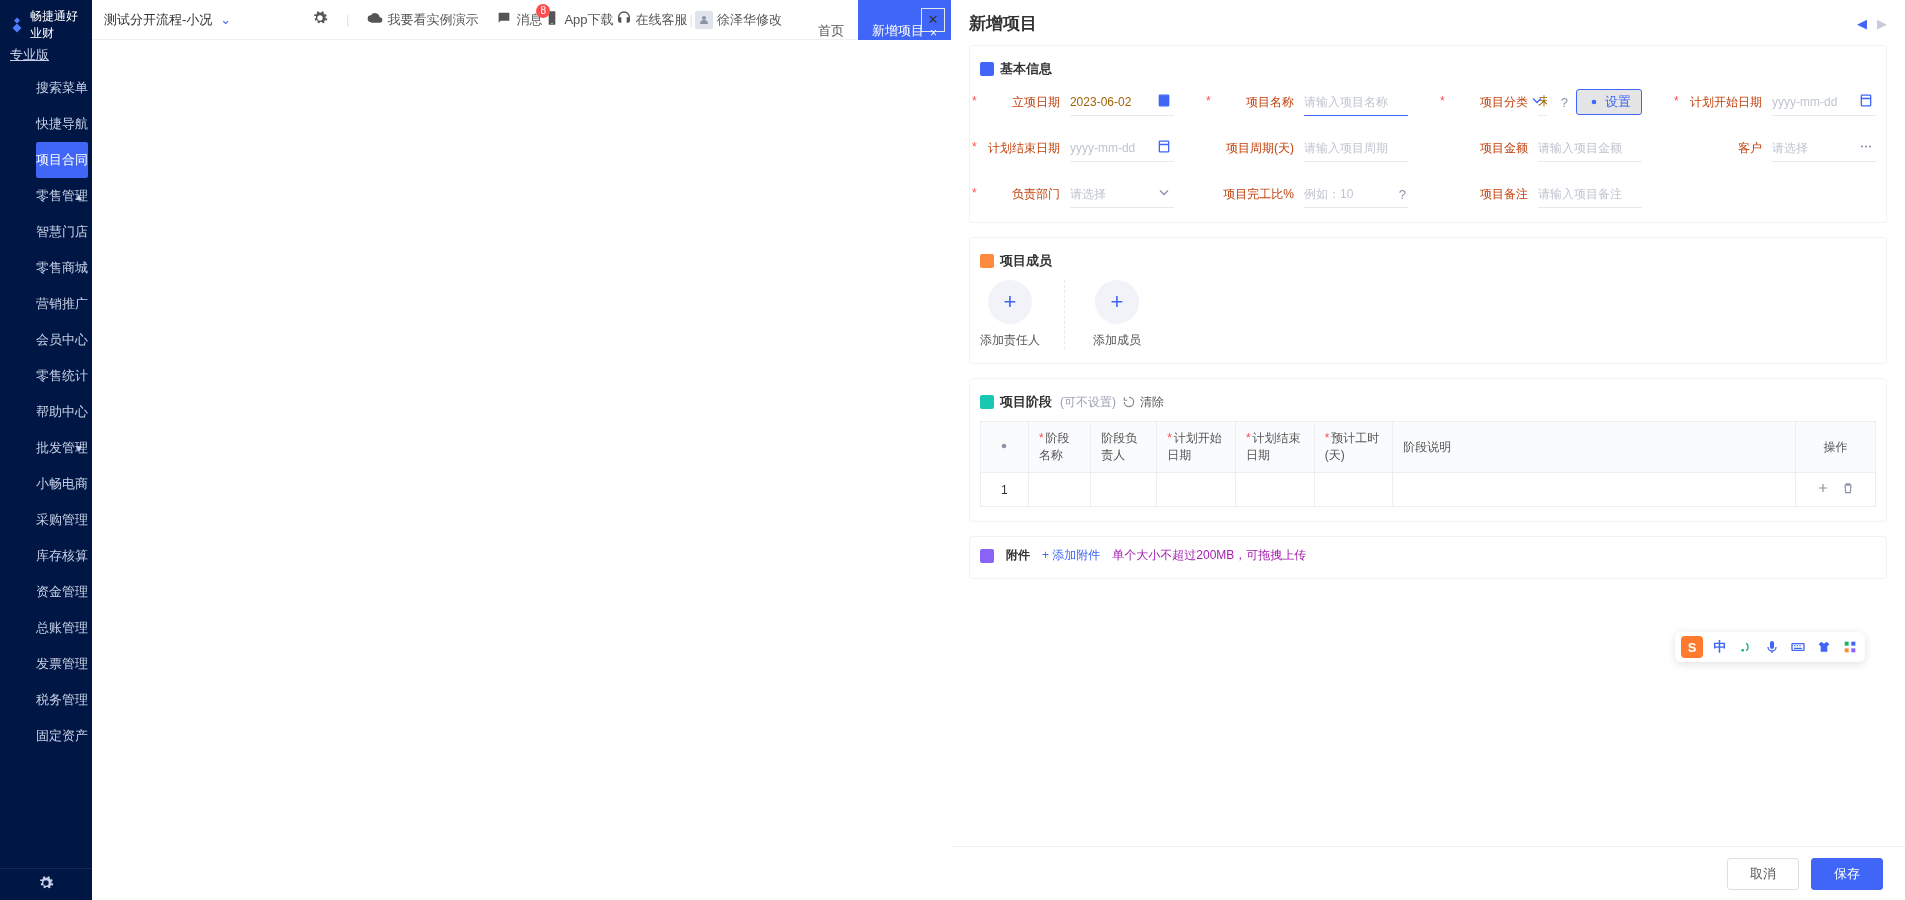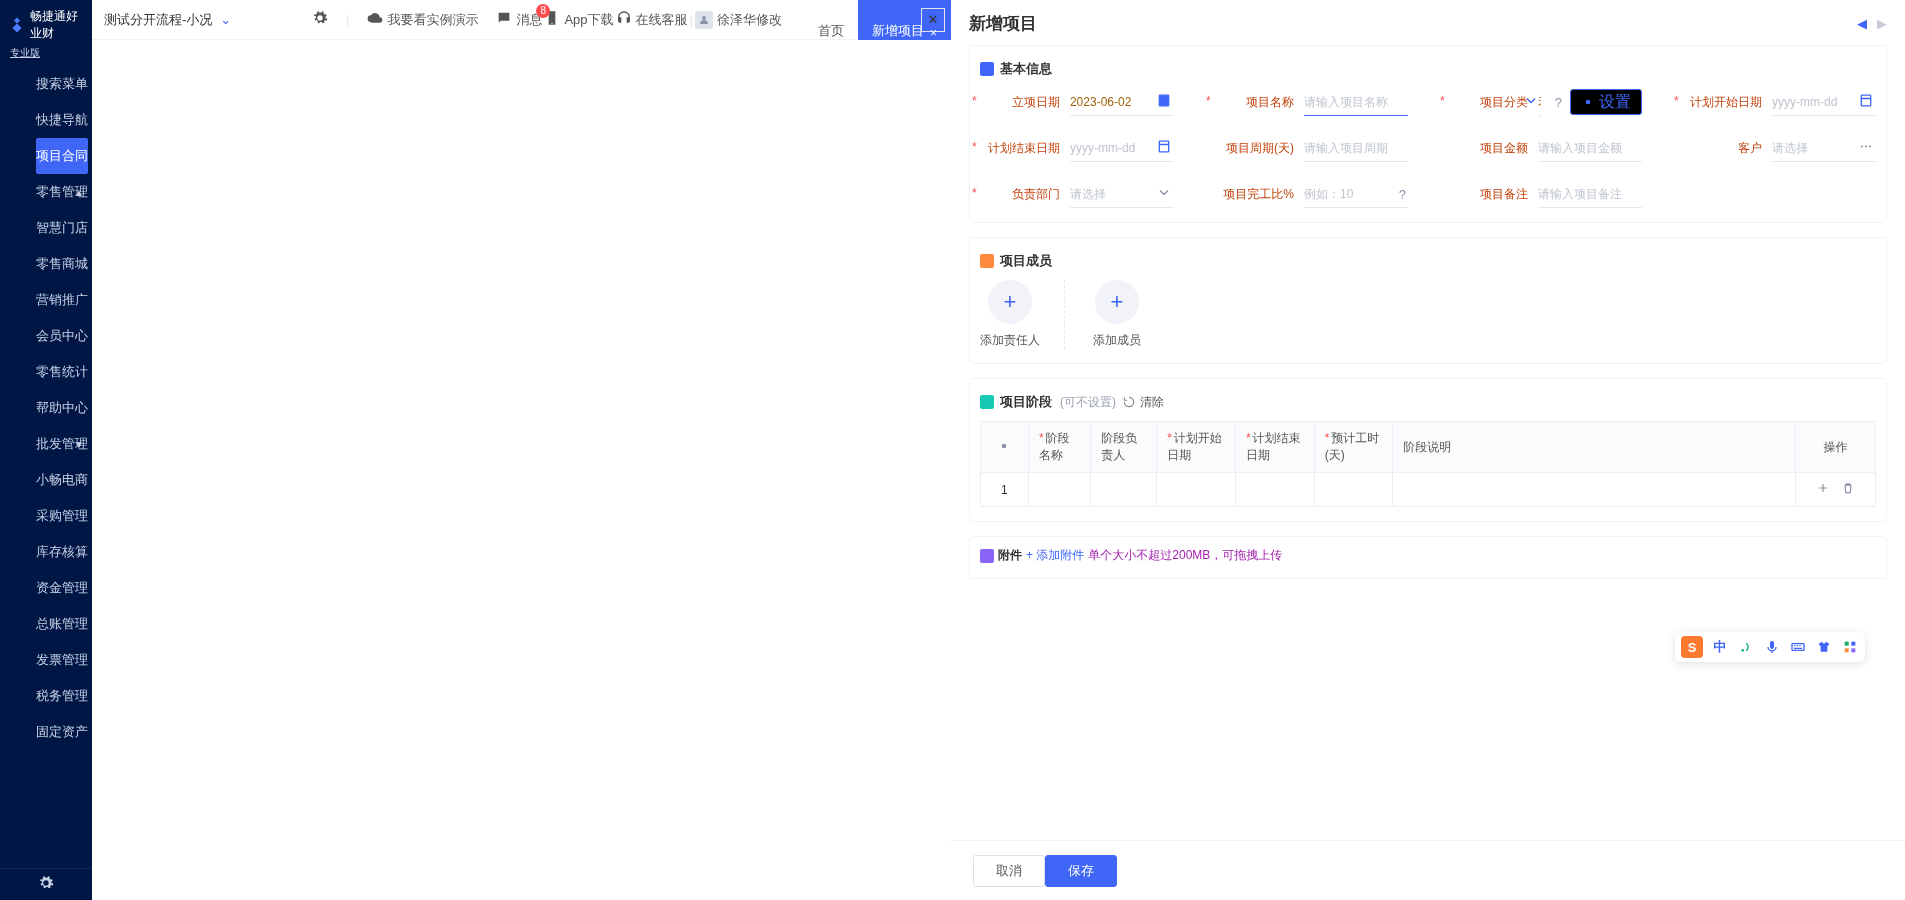--- a/index.html
+++ b/index.html
@@ -4,21 +4,21 @@
 <style>
 * { box-sizing: border-box; margin: 0; padding: 0; }
 html, body { width: 100%; height: 100%; font-family: "Microsoft YaHei", "PingFang SC", sans-serif; font-size: 13px; color: #333; background: #fff; overflow: hidden; }
 body { display: flex; }
 
 
 .sidebar { width: 92px; background: #001745; color: #c7d0e6; display: flex; flex-direction: column; align-items: stretch; user-select: none; position: relative; }
 .brand { display: flex; align-items: center; gap: 4px; padding: 8px 6px 4px 8px; font-size: 12px; color: #fff; }
 .brand .logo { width: 18px; height: 18px; display: flex; align-items: center; justify-content: center; }
 .brand .logo svg { width: 18px; height: 18px; }
-.brand-sub { font-size: 10px; padding: 0 0 6px 10px; color: #c7d0e6; text-decoration: underline; }
+.brand-sub { font-size: 13px; padding: 0 0 6px 10px; color: #c7d0e6; text-decoration: underline; }
 .side-items { flex: 1; overflow-y: auto; padding-left: 32px; }
 .side-item { height: 36px; display: flex; align-items: center; justify-content: center; font-size: 13px; cursor: pointer; position: relative; }
 .side-item.active { background: #3F66F6; color: #fff; border-radius: 2px; margin: 0 4px; }
 .side-item .caret { position: absolute; right: 8px; font-size: 10px; }
 .side-config { height: 32px; display: flex; justify-content: center; align-items: center; border-top: 1px solid rgba(255,255,255,.08); }
 .side-config svg { width: 16px; height: 16px; fill: #c7d0e6; }
 
 
 .main { flex: 1; display: flex; flex-direction: row; min-width: 0; }
 
@@ -68,21 +68,21 @@
 .field .label { width: 80px; text-align: right; color: #c2410c; font-size: 12px; margin-right: 10px; position: relative; white-space: nowrap; }
 .field.req .label::before { content:"*"; color:#ff4d4f; position:absolute; left:-8px; }
 .field .control { flex:1; position: relative; }
 .field input, .field .select { width: 100%; height: 28px; border: none; border-bottom: 1px solid #e7e9ef; outline: none; font-size: 12px; background: transparent; color:#a16207; }
 .field.accent input { border-bottom-color: #3F66F6; }
 .field input::placeholder { color: #bfc4cf; }
 .field .suffix { position: absolute; right: 2px; top: 50%; transform: translateY(-50%); color:#8a94a6; cursor:pointer; }
 .field .suffix svg{width:16px;height:16px;fill:#3F66F6;}
 .field .suffix.grey svg{fill:#8a94a6;}
 .field .help { margin-left:6px; color:#8a94a6; }
-.setup-btn { height: 26px; padding: 0 10px; border: 1px solid #3F66F6; color: #3F66F6; background: #000000; border-radius: 3px; display:inline-flex;align-items:center;gap:4px; cursor:pointer; font-size:16px; }
+.setup-btn { height: 26px; padding: 0 10px; border: 1px solid #3F66F6; color: #3F66F6; background: #e5e5e5; border-radius: 3px; display:inline-flex;align-items:center;gap:4px; cursor:pointer; font-size:13px; }
 .setup-btn svg{width:14px;height:14px;fill:#3F66F6;}
 
 
 .members { display:flex; gap: 28px; }
 .member-slot { display:flex; flex-direction:column; align-items:center; gap:8px; padding-right:24px; border-right:1px dashed #e7e9ef; }
 .member-slot:last-child{border-right:none;}
 .add-circle { width: 44px; height: 44px; border-radius: 50%; background: #f1f3f8; display:flex; align-items:center; justify-content:center; color:#3F66F6; font-size:22px; cursor:pointer; }
 .member-slot .cap { font-size: 12px; color: #555; }
 
 
@@ -91,26 +91,26 @@
 .ptable thead th { background: #fafbfd; color:#555; font-weight:500; }
 .ptable thead th.req::before{content:"*"; color:#ff4d4f; margin-right:2px;}
 .ptable .rownum { width:48px; text-align:center; }
 .ptable .opcol { width:80px; text-align:center; }
 .ptable thead th.gear{ text-align:center; }
 .ptable thead th.gear svg{width:14px;height:14px;fill:#8a94a6;}
 .ptable .opcol-cell{ text-align:center; }
 .ptable .opcol-cell svg{ width:14px;height:14px; fill:#8a94a6; margin:0 4px; cursor:pointer;}
 
 
-.attach-line{display:flex;align-items:center;gap:4px; font-size:12px;}
+.attach-line{display:flex;align-items:center;gap:12px; font-size:12px;}
 .attach-line .link{color:#3F66F6; cursor:pointer;}
 .attach-line .hint{color:#a21caf;}
 
 
-.footer { height: 60px; border-top:1px solid #eef0f4; display:flex; justify-content:flex-start; align-items:center; gap:0; padding: 0 22px; }
+.footer { height: 54px; border-top:1px solid #eef0f4; display:flex; justify-content:flex-end; align-items:center; gap:12px; padding: 0 22px; }
 .btn { height: 32px; padding: 0 22px; border-radius: 3px; font-size: 13px; cursor:pointer; }
 .btn.default { background:#fff; border:1px solid #dcdfe6; color:#555; }
 .btn.primary { background:#3F66F6; border:1px solid #3F66F6; color:#fff; }
 
 
 .ime { position:absolute; right:40px; bottom:238px; display:flex; align-items:center; background:#fff; border-radius:6px; box-shadow:0 2px 10px rgba(0,0,0,.12); padding:4px 6px; gap:8px; }
 .ime .s { width:22px;height:22px;background:#ff7a2f;border-radius:4px;color:#fff;display:flex;align-items:center;justify-content:center;font-weight:700; }
 .ime .gl{ width:18px;height:18px; display:flex;align-items:center;justify-content:center; }
 .ime .gl svg{width:16px;height:16px;}
 </style>

